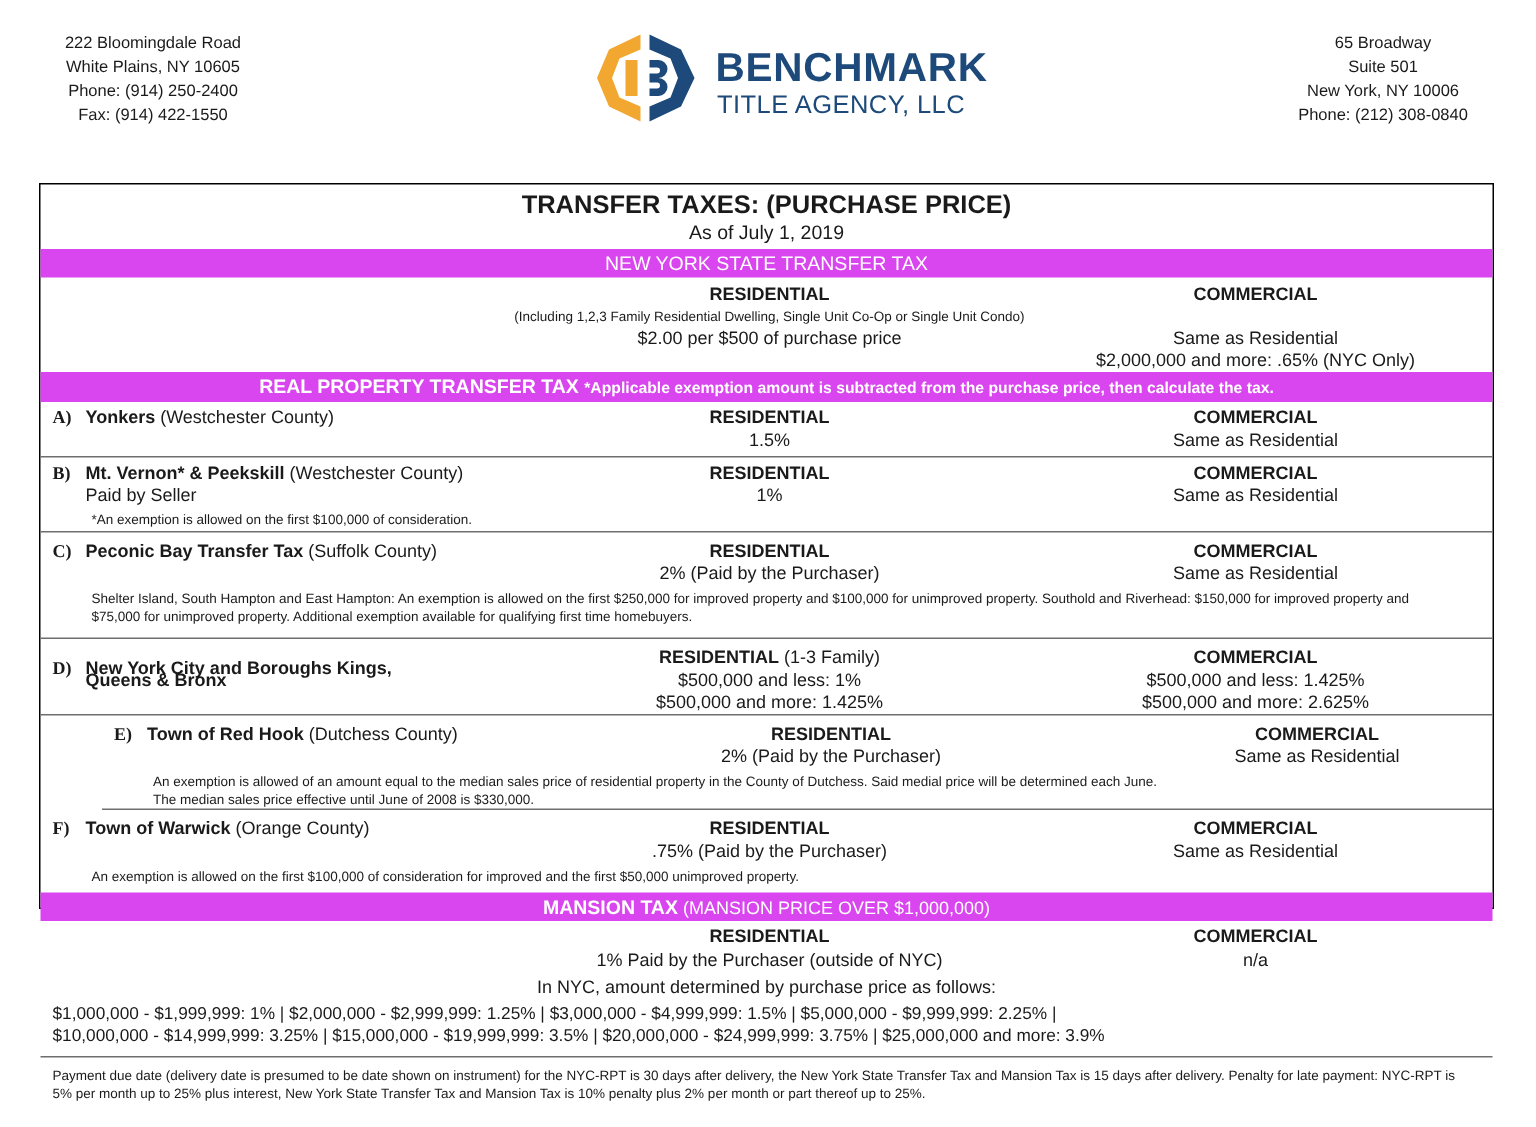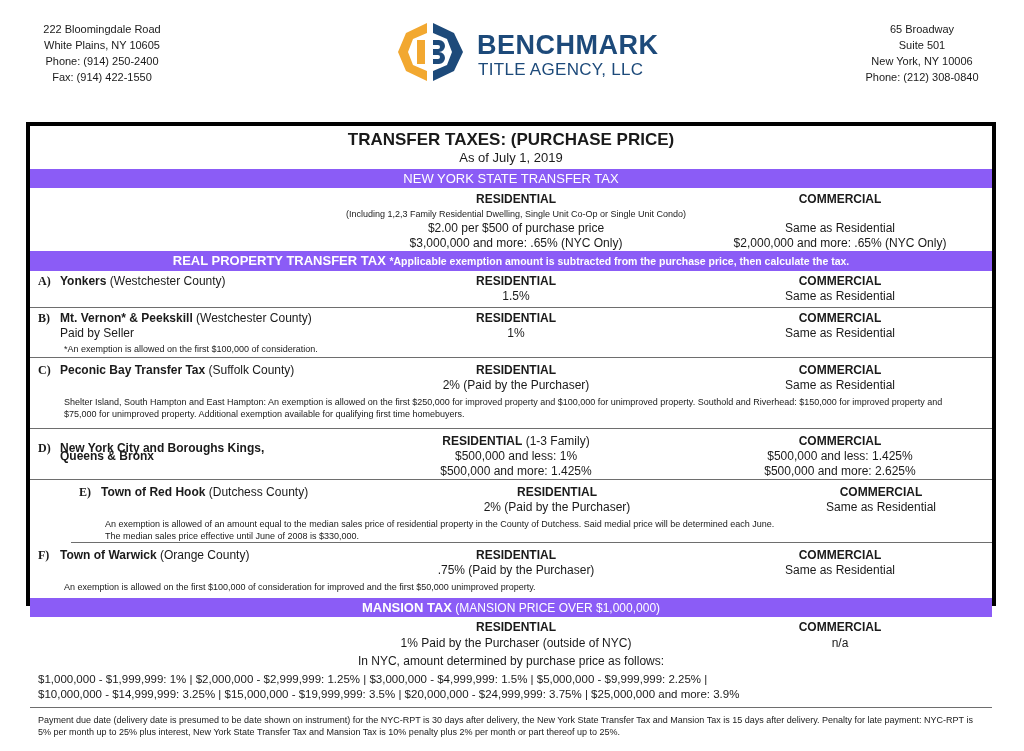--- a/index.html
+++ b/index.html
@@ -2,24 +2,24 @@
 <html><head>
 <meta charset="utf-8">
 <style>
   html, body { margin:0; padding:0; background:#ffffff; }
   body { width:1024px; height:751px; position:relative; overflow:hidden; font-family:"Liberation Sans", sans-serif; color:#1a1a1a; }
   .hdr-left { position:absolute; left:28px; top:21px; width:148px; text-align:center; font-size:11px; line-height:16px; }
   .hdr-right { position:absolute; right:28px; top:21px; width:148px; text-align:center; font-size:11px; line-height:16px; }
   .logo { position:absolute; left:393px; top:20px; width:260px; height:64px; }
   .logo-name { position:absolute; left:84px; top:10px; font-size:27px; font-weight:bold; color:#1d4a7a; letter-spacing:0.5px; }
   .logo-sub { position:absolute; left:85px; top:40px; font-size:17px; color:#1d4a7a; letter-spacing:0.3px; }
-  .doc { position:absolute; left:26px; top:122px; width:970px; height:484px; border:4px solid #000000; box-sizing:border-box; }
+  .doc { position:absolute; left:26px; top:122px; width:970px; height:484px; border:1px solid #000000; box-sizing:border-box; }
   .title { position:absolute; left:0; right:0; top:4px; text-align:center; font-size:17px; font-weight:bold; }
   .subtitle { position:absolute; left:0; right:0; top:24px; text-align:center; font-size:13px; }
-  .band { position:absolute; left:0; right:0; background:#8b5cf6; color:#ffffff; text-align:center; font-size:13px; line-height:19px; }
+  .band { position:absolute; left:0; right:0; background:#d946ef; color:#ffffff; text-align:center; font-size:13px; line-height:19px; }
   .band b { font-weight:bold; }
   .band .small { font-size:10.5px; font-weight:bold; }
   .row { position:absolute; left:0; right:0; border-bottom:1px solid #6e6e6e; }
   .colR { position:absolute; left:316px; width:340px; text-align:center; font-size:12px; line-height:15px; }
   .colC { position:absolute; left:660px; width:300px; text-align:center; font-size:12px; line-height:15px; }
   .bold { font-weight:bold; }
   .label { position:absolute; left:8px; font-size:12px; line-height:15px; }
   .label .letter { font-family:"Liberation Serif", serif; font-weight:bold; display:inline-block; width:22px; }
   .note { position:absolute; left:34px; right:20px; font-size:9px; line-height:12px; }
   .tiny { font-size:9.5px; }
@@ -59,21 +59,20 @@
   <div class="title">TRANSFER TAXES: (PURCHASE PRICE)</div>
   <div class="subtitle">As of July 1, 2019</div>
 
   <div class="band" style="top:43px;height:19px;">
     <span>NEW YORK STATE TRANSFER TAX</span>
   </div>
   <div class="row" style="top:62px;height:63px;border-bottom:none;">
     <div class="colR bold" style="top:4px;">RESIDENTIAL</div>
     <div class="colR tiny" style="top:19px;left:216px;width:540px;font-size:9px;">(Including 1,2,3 Family Residential Dwelling, Single Unit Co-Op or Single Unit Condo)</div>
     <div class="colR" style="top:33px;">$2.00 per $500 of purchase price</div>
-    <div class="colR" style="top:48px;">$3,000,000 and more: .65% (NYC Only)</div>
     <div class="colC bold" style="top:4px;">COMMERCIAL</div>
     <div class="colC" style="top:33px;">Same as Residential</div>
     <div class="colC" style="top:48px;">$2,000,000 and more: .65% (NYC Only)</div>
   </div>
 
   <div class="band" style="top:125px;height:20px;">
     <b>REAL PROPERTY TRANSFER TAX</b>
     <span class="small">*Applicable exemption amount is subtracted from the purchase price, then calculate the tax.</span>
   </div>
 

